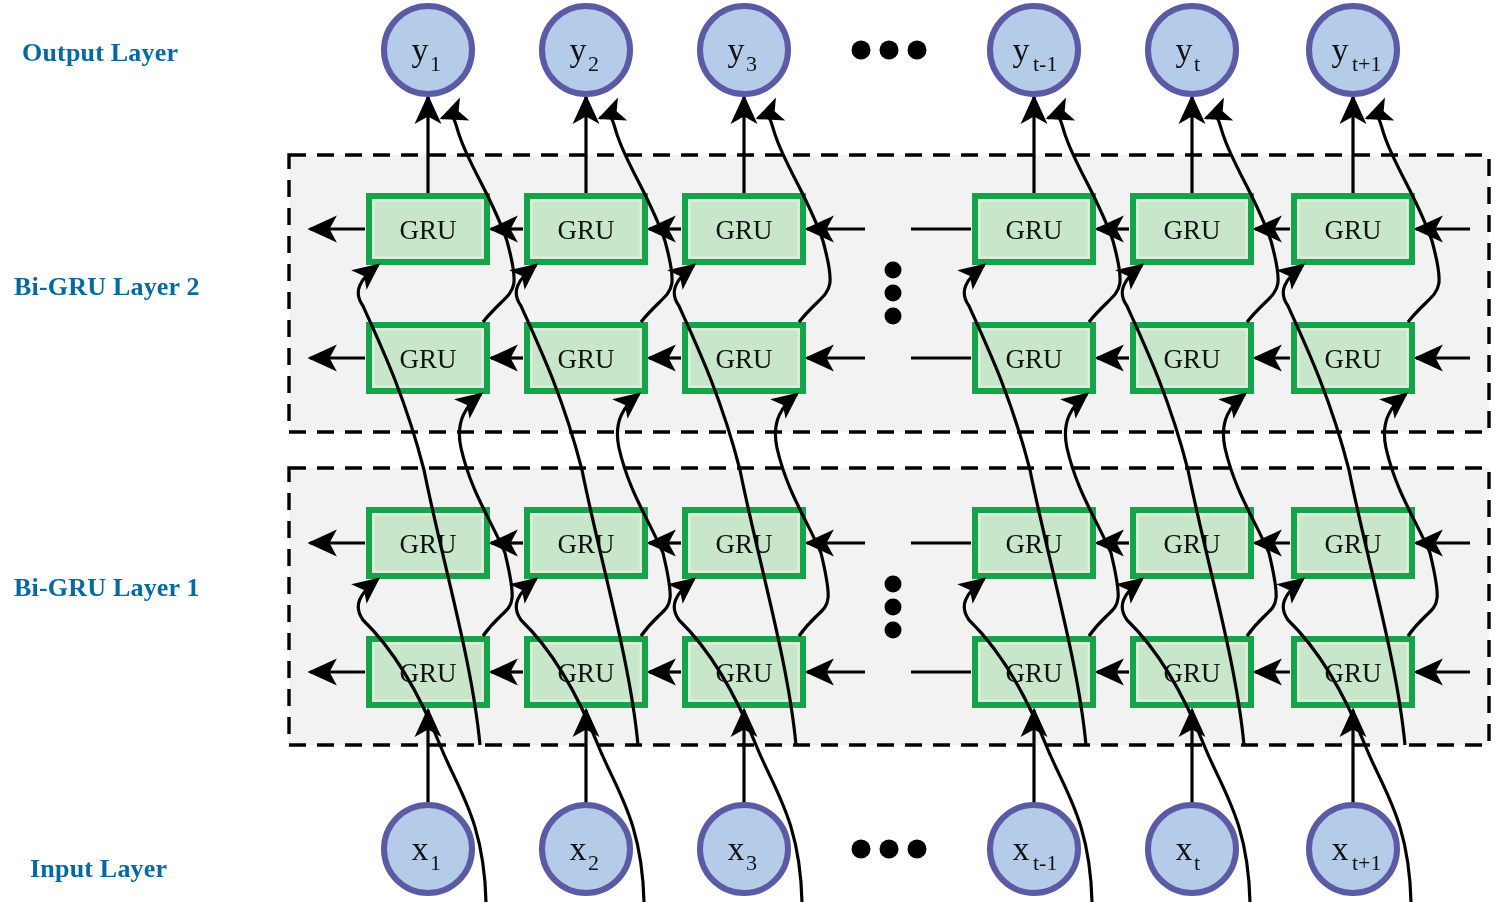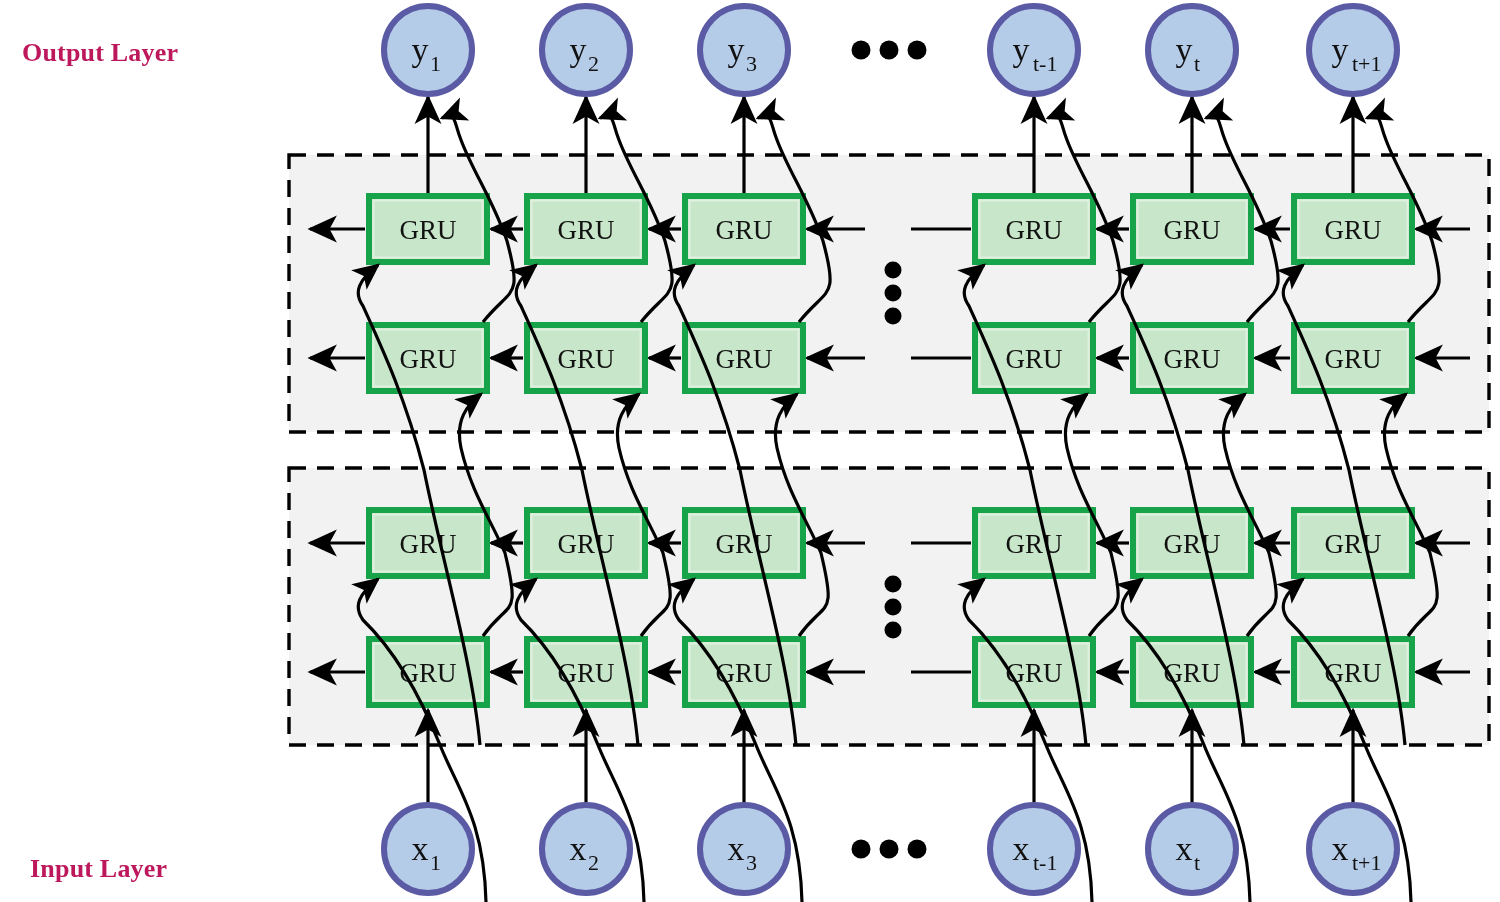--- a/index.html
+++ b/index.html
@@ -20,21 +20,21 @@
     left: 0;
     top: 0;
     width: 1500px;
     height: 902px;
   }
   .layer-label {
     position: absolute;
     font-family: "Liberation Serif", "DejaVu Serif", serif;
     font-weight: bold;
     font-size: 26px;
-    color: #be185d;
+    color: #0369a1;
     white-space: nowrap;
     letter-spacing: 0.2px;
   }
   .node-label {
     font-family: "Liberation Serif", "DejaVu Serif", serif;
     font-size: 34px;
     fill: #111111;
   }
   .node-sub {
     font-family: "Liberation Serif", "DejaVu Serif", serif;
@@ -46,20 +46,22 @@
     font-size: 27px;
     fill: #111111;
   }
 </style>
 </head>
 <body>
 
 <div id="stage">
 
   <div class="layer-label" style="left:22px; top:38px;">Output Layer</div>
+  <div class="layer-label" style="left:14px; top:272px;">Bi-GRU Layer 2</div>
+  <div class="layer-label" style="left:14px; top:573px;">Bi-GRU Layer 1</div>
   <div class="layer-label" style="left:30px; top:854px;">Input Layer</div>
 
   <svg id="diagram-svg" viewBox="0 0 1500 902">
     <defs>
       <marker id="ah" markerWidth="9" markerHeight="9" refX="7.6" refY="4.5" orient="auto" markerUnits="strokeWidth">
         <path d="M0,0.6 L8.4,4.5 L0,8.4 L2,4.5 Z" fill="#000000"></path>
       </marker>
       <marker id="ahs" markerWidth="10" markerHeight="10" refX="8.4" refY="5" orient="auto" markerUnits="strokeWidth">
         <path d="M0,0.8 L9.2,5 L0,9.2 L2.3,5 Z" fill="#000000"></path>
       </marker>

